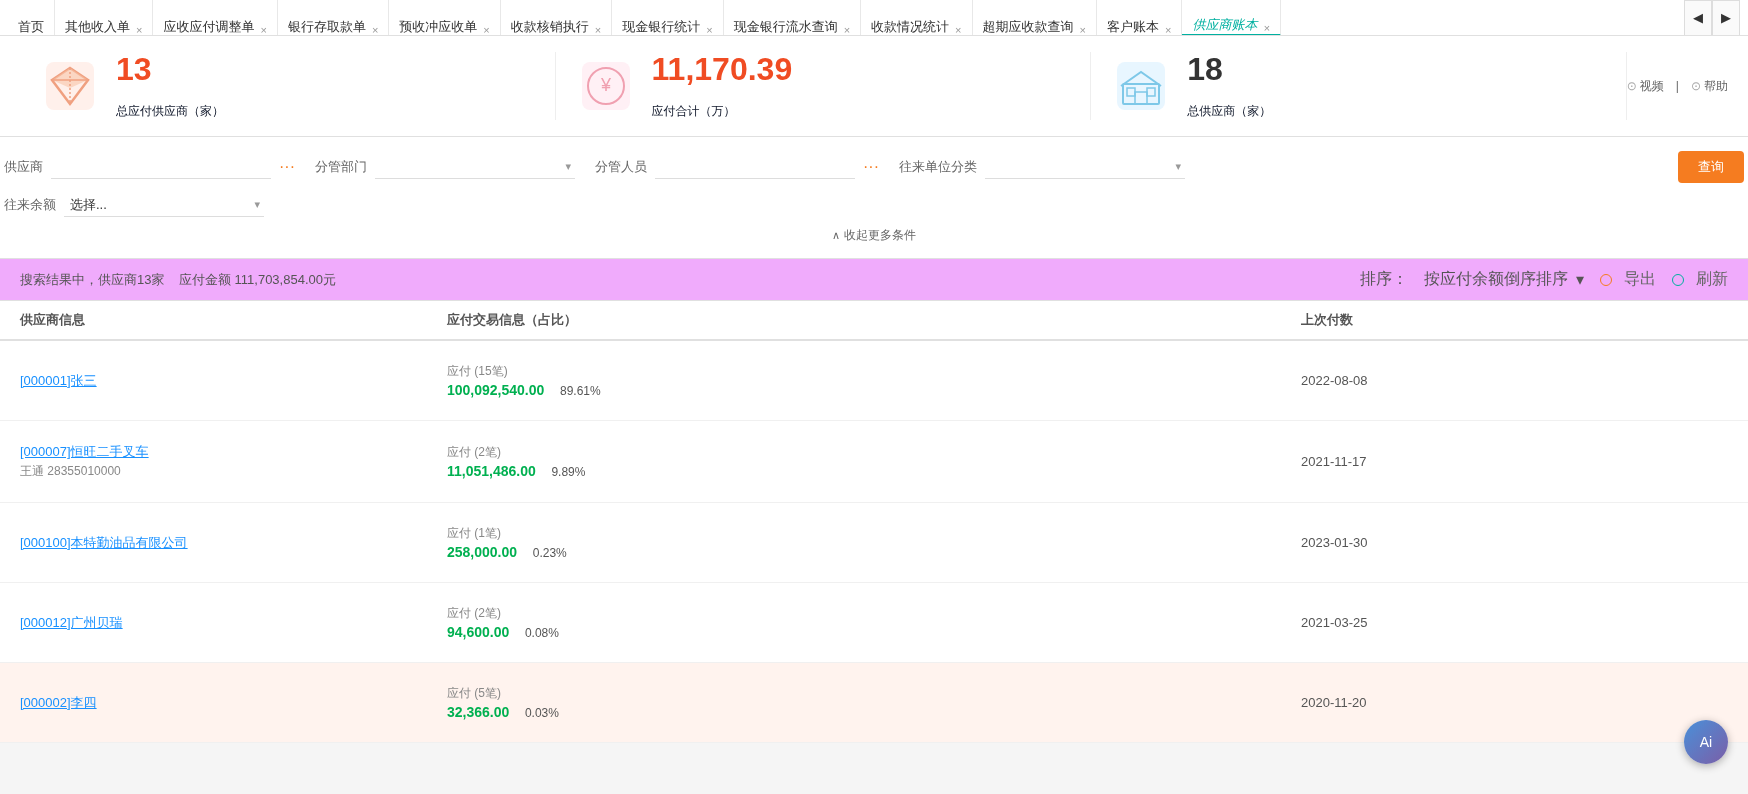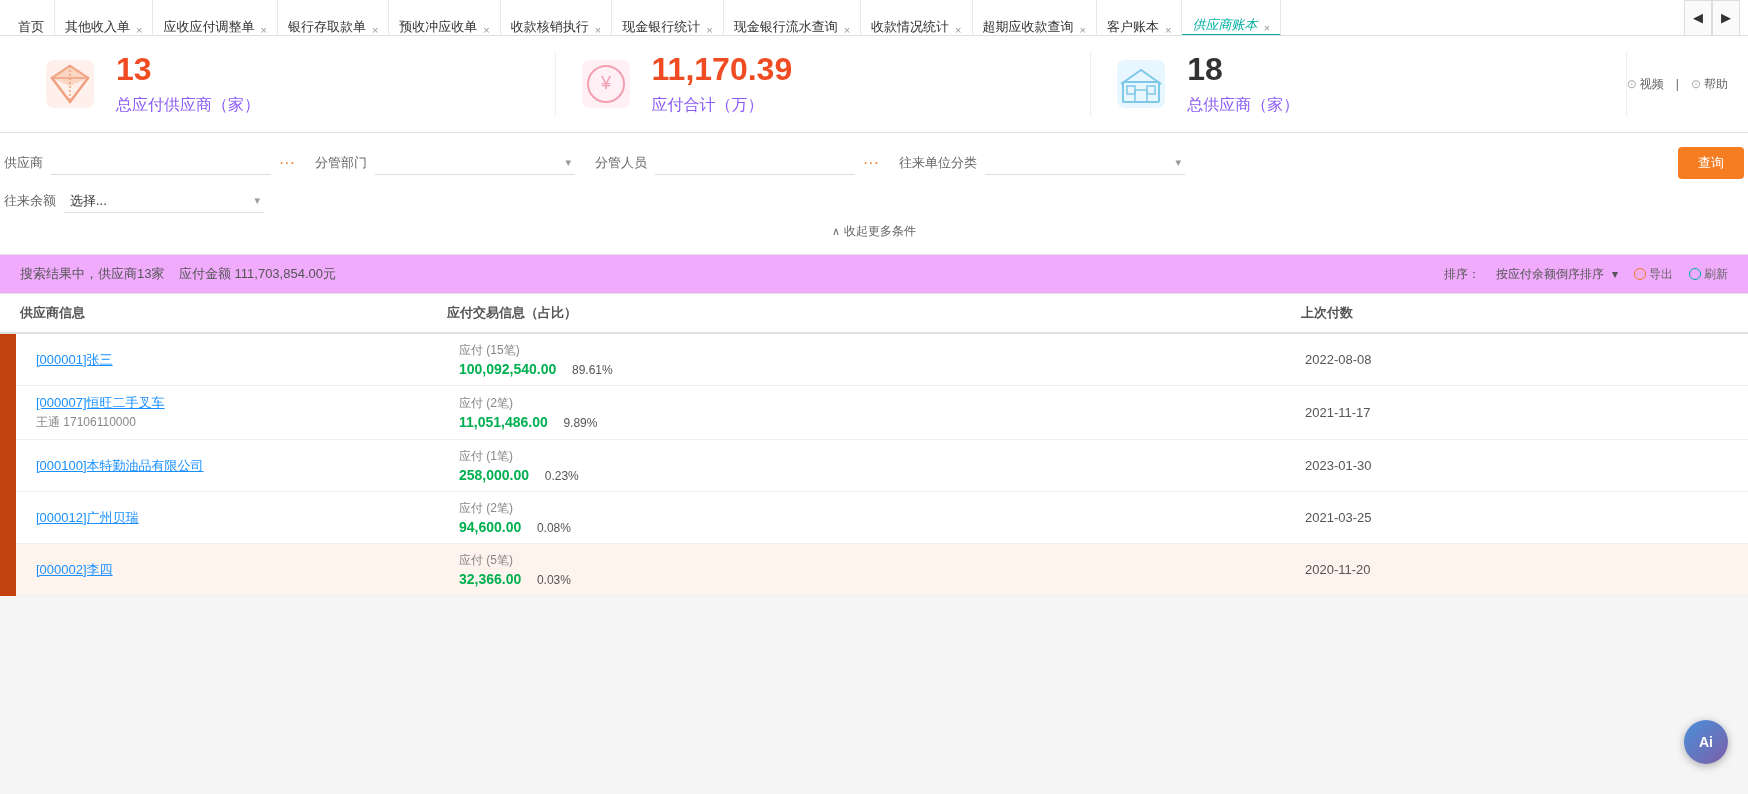--- a/index.html
+++ b/index.html
@@ -23,21 +23,21 @@
     .summary-area {
       display: flex; background: #fff; padding: 16px 20px; border-bottom: 1px solid #e0e0e0; align-items: center;
     }
     .summary-card {
       display: flex; align-items: center; flex: 1; padding: 0 20px; border-right: 1px solid #eee;
     }
     .summary-card:last-child { border-right: none; }
     .card-icon { width: 60px; height: 60px; margin-right: 16px; display: flex; align-items: center; justify-content: center; }
     .card-icon svg { width: 56px; height: 56px; }
     .card-content .big-num { font-size: 32px; font-weight: bold; color: #f04c23; line-height: 1.1; }
-    .card-content .sub-label { font-size: 16px; color: #8b5cf6; margin-top: 8px; }
+    .card-content .sub-label { font-size: 12px; color: #0f172a; margin-top: 16px; }
 
     .top-right-links { margin-left: auto; display: flex; align-items: center; gap: 12px; font-size: 12px; color: #666; }
     .top-right-links span { cursor: pointer; }
 
     
     .search-area {
       background: #fff; padding: 14px 4px 10px; border-bottom: 1px solid #e0e0e0;
     }
     .search-row { display: flex; align-items: center; gap: 20px; margin-bottom: 10px; }
     .search-field { display: flex; align-items: center; gap: 8px; }
@@ -65,39 +65,39 @@
       color: #666; font-size: 12px; cursor: pointer; margin: 4px auto; width: fit-content;
     }
     .collapse-btn .chevron-up { font-size: 11px; }
 
     
     .results-bar {
       background: #f0abfc; padding: 10px 20px; border-bottom: 1px solid #e0e0e0;
       display: flex; align-items: center; justify-content: space-between;
     }
     .results-bar .left { font-size: 13px; color: #555; }
-    .results-bar .right { display: flex; align-items: center; gap: 16px; font-size: 12px; color: #666; }
+    .results-bar .right { display: flex; align-items: center; gap: 16px; font-size: 16px; color: #666; }
     .results-bar .right span { cursor: pointer; }
     .results-bar .right .sort-label { color: #555; }
     .sort-dropdown { display: flex; align-items: center; gap: 8px; cursor: pointer; color: #555; }
-    .action-link { display: flex; align-items: center; gap: 3px; cursor: pointer; }
+    .action-link { display: flex; align-items: center; gap: 12px; cursor: pointer; }
     .action-link .dot { width: 12px; height: 12px; border-radius: 50%; border: 1px solid #f57c20; display: inline-block; }
     .action-link.refresh .dot { border-color: #00b0a0; }
 
     
     .table-area { background: #c2410c; margin: 0; }
     .table-header {
       display: grid; grid-template-columns: 1fr 2fr 1fr;
       padding: 10px 20px; border-bottom: 2px solid #e0e0e0;
       font-size: 13px; font-weight: bold; color: #555; background: #fff;
     }
     .table-row {
       display: grid; grid-template-columns: 1fr 2fr 1fr;
-      padding: 8px 20px; border-bottom: 1px solid #f0f0f0;
-      font-size: 13px; align-items: center; background: #fff; margin-left: 16px;
+      padding: 22px 20px; border-bottom: 1px solid #f0f0f0;
+      font-size: 13px; align-items: center; background: #fff;
     }
     .table-row.highlighted { background: #fff3ee; }
     .supplier-link { color: #1890ff; text-decoration: underline; cursor: pointer; }
     .supplier-sub { color: #888; font-size: 12px; margin-top: 2px; }
     .payable-info { }
     .payable-label { color: #888; font-size: 12px; margin-bottom: 2px; }
     .payable-amount { color: #00b050; font-size: 14px; font-weight: bold; margin-right: 12px; }
     .payable-percent { color: #555; font-size: 12px; }
     .last-pay-date { color: #555; font-size: 13px; }
   </style>
@@ -317,21 +317,21 @@
         <span class="payable-amount">100,092,540.00</span>
         <span class="payable-percent">89.61%</span>
       </div>
     </div>
     <div class="last-pay-date">2022-08-08</div>
   </div>
 
   <div class="table-row">
     <div>
       <div class="supplier-link">[000007]恒旺二手叉车</div>
-      <div class="supplier-sub">王通  17106110000</div>
+      <div class="supplier-sub">王通  28355010000</div>
     </div>
     <div class="payable-info">
       <div class="payable-label">应付 (2笔)</div>
       <div>
         <span class="payable-amount">11,051,486.00</span>
         <span class="payable-percent">9.89%</span>
       </div>
     </div>
     <div class="last-pay-date">2021-11-17</div>
   </div>
@@ -373,15 +373,15 @@
       <div class="payable-label">应付 (5笔)</div>
       <div>
         <span class="payable-amount">32,366.00</span>
         <span class="payable-percent">0.03%</span>
       </div>
     </div>
     <div class="last-pay-date">2020-11-20</div>
   </div>
 </div>
 
-<div style="position:fixed;bottom:30px;right:20px;background:linear-gradient(135deg,#4a90d9,#7b5ea7);color:#fff;border-radius:50%;width:44px;height:44px;display:flex;align-items:center;justify-content:center;font-size:14px;font-weight:bold;cursor:pointer;box-shadow:0 2px 8px rgba(0,0,0,0.3);">
+<div style="position:fixed;bottom:30px;right:20px;background:linear-gradient(135deg,#4a90d9,#7b5ea7);color:#fff;border-radius:50%;width:44px;height:44px;display:flex;align-items:center;justify-content:center;font-size:14px;font-weight:normal;cursor:pointer;box-shadow:0 2px 8px rgba(0,0,0,0.3);">
   <span>Ai</span>
 </div>
 
 </body></html>

